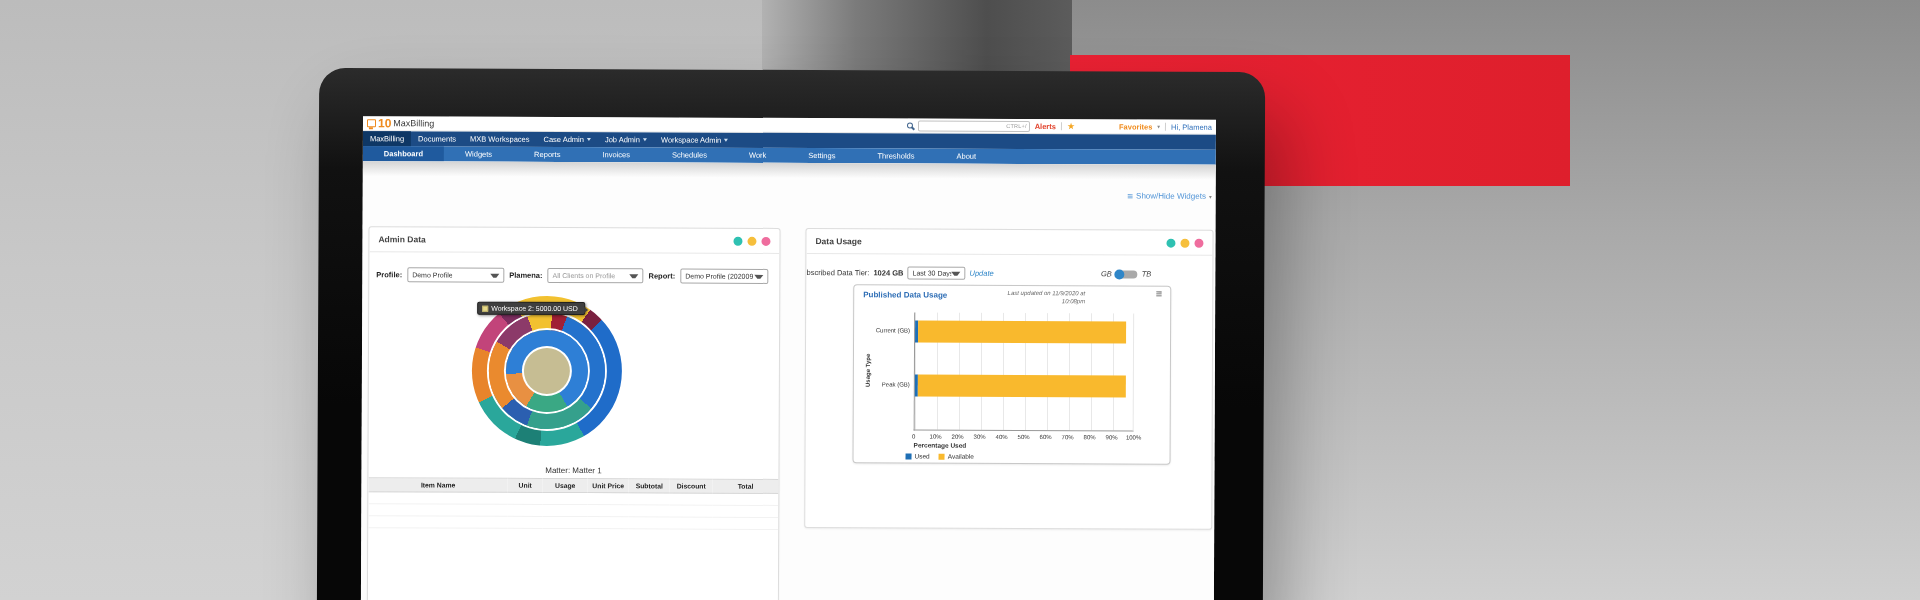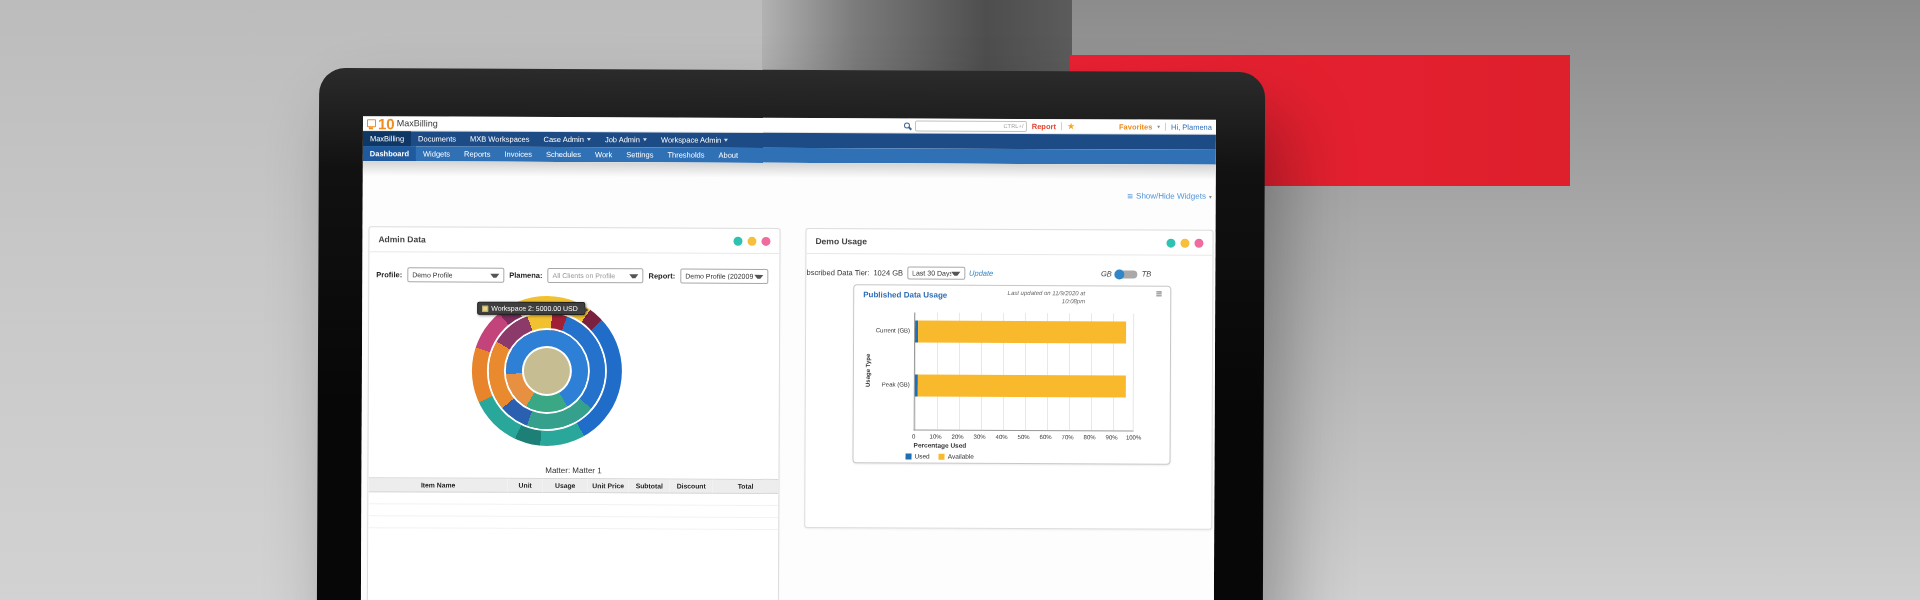--- a/index.html
+++ b/index.html
@@ -23,21 +23,21 @@
              box-shadow:20px 40px 70px rgba(0,0,0,0.30); }
   .screen { position:absolute; left:44px; top:48px; width:853px; height:512px;
             background:#fff; overflow:hidden; box-shadow:inset 0 0 10px rgba(0,0,0,0.22); }
 
   
   .topbar { height:15px; background:#fff; border-bottom:1px solid #e4e4e4;
             display:flex; align-items:center; padding:0 4px; font-size:8px; }
   .logo-icon { width:9px; height:8px; border:1.5px solid #ef8b1f; border-radius:1px;
                position:relative; margin-right:2px; }
   .logo-icon::after { content:""; position:absolute; left:1px; bottom:-3px; width:4px; height:2px; background:#ef8b1f; }
-  .logo-num { color:#ef8b1f; font-weight:bold; font-size:15px; margin-right:2px; }
+  .logo-num { color:#ef8b1f; font-weight:bold; font-size:12px; margin-right:2px; }
   .brand { color:#3a3a3a; font-size:9px; }
   .top-right { margin-left:auto; display:flex; align-items:center; gap:5px; }
   .search-icon { width:6px; height:6px; border:1.2px solid #44678f; border-radius:50%; position:relative; }
   .search-icon::after { content:""; position:absolute; width:1.5px; height:4px; background:#44678f;
                         right:-2px; bottom:-3px; transform:rotate(-45deg); }
   .search-wrap { position:relative; }
   .search-wrap input { width:112px; height:11px; border:1px solid #c2c2c2; border-radius:2px;
                        font-size:6.5px; padding:0 26px 0 3px; outline:none; }
   .search-hint { position:absolute; right:3px; top:2px; font-size:5.5px; color:#9a9a9a; letter-spacing:0.2px; }
   .alerts { color:#e2442e; font-weight:bold; font-size:7.5px; }
@@ -48,21 +48,21 @@
   .greeting { color:#2f6fba; font-weight:normal; font-size:7.5px; white-space:nowrap; }
 
   
   .mainnav { height:15px; background:#1c4b85; display:flex; align-items:stretch; }
   .mainnav .nav-item { display:flex; align-items:center; gap:3px; padding:0 7px;
                        color:#fff; font-size:7.5px; white-space:nowrap; }
   .mainnav .nav-item.active { background:#0e3765; }
   .nav-caret { width:0; height:0; border-left:2.5px solid transparent; border-right:2.5px solid transparent;
                border-top:3px solid #cfe0f2; }
   .subnav { height:15px; background:#3070b5; display:flex; align-items:stretch; }
-  .subnav .nav-item { display:flex; align-items:center; padding:0 7px; color:#fff; font-size:7.5px; white-space:nowrap; }
+  .subnav .nav-item { display:flex; align-items:center; padding:0 21px; color:#fff; font-size:7.5px; white-space:nowrap; }
   .subnav .nav-item.active { background:#1f5a9e; font-weight:bold; }
 
   
   .page { position:relative; height:467px; background:#fdfdfd; }
   .page::before { content:""; position:absolute; left:0; top:0; right:0; height:15px;
                   background:linear-gradient(180deg,#d4d4d4 0%,rgba(255,255,255,0) 100%); pointer-events:none; }
   .widgets-link { position:absolute; top:27px; right:4px; display:flex; align-items:center; gap:3px;
                   color:#4f93d6; font-size:8px; }
   .hamburger { font-size:10px; line-height:8px; }
 
@@ -105,21 +105,21 @@
 
   .matter { position:absolute; top:238px; left:0; width:100%; text-align:center; font-size:8px; color:#333; }
   .rpt-table { position:absolute; top:250px; left:0; width:100%; border-collapse:collapse; font-size:6.8px; }
   .rpt-table th { background:#ededed; border-top:1px solid #d8d8d8; border-bottom:1px solid #d8d8d8;
                   padding:3px 2px; text-align:center; color:#222; font-weight:bold; }
   .rpt-table td { height:12px; border-bottom:1px solid #f2f2f2; }
 
   
   .usage-controls { display:flex; align-items:center; gap:4px; padding:12px 6px 0 3px; font-size:7.5px; color:#333; }
   .tier-label { margin-left:-12px; white-space:nowrap; }
-  .tier-value { font-weight:normal; white-space:nowrap; }
+  .tier-value { font-weight:bold; white-space:nowrap; }
   .sel-range { width:58px; height:13px; }
   .update-link { color:#2f86c8; font-size:7.5px;font-style:italic; }
   .unit-toggle { margin-left:auto; margin-right:55px; display:flex; align-items:flex-end; gap:4px;
                  font-size:7.5px; font-style:italic; color:#444; }
   .toggle-track { width:22px; height:8px; background:#a9a9a9; border-radius:4px; position:relative; }
   .toggle-knob { position:absolute; left:-1px; top:-1px; width:10px; height:10px; border-radius:50%; background:#2f86c8; }
 
   .chart-box { position:absolute; left:47px; top:55px; width:318px; height:179px; background:#fff;
                border:1px solid #c8c8c8; border-radius:4px; box-shadow:0 1px 2px rgba(0,0,0,0.08); }
   .cb-title { position:absolute; left:9px; top:5px; font-size:8px; font-weight:bold; color:#2d6db5; }
@@ -160,21 +160,21 @@
       <div class="topbar">
         <span class="logo-icon"></span>
         <span class="logo-num">10</span>
         <span class="brand">MaxBilling</span>
         <div class="top-right">
           <span class="search-icon"></span>
           <span class="search-wrap">
             <input type="text" style="">
             <span class="search-hint">CTRL+/</span>
           </span>
-          <span class="alerts">Report</span>
+          <span class="alerts">Alerts</span>
           <span class="vsep"></span>
           <span class="star">★</span>
           <span class="favorites">Favorites</span>
           <span class="tiny-caret">▾</span>
           <span class="vsep"></span>
           <span class="greeting">Hi, Plamena</span>
         </div>
       </div>
 
       <div class="mainnav">
@@ -312,21 +312,21 @@
                   <td></td>
                   <td></td>
                   <td></td>
                 </tr>
             </tbody>
           </table>
         </div>
 
         <div class="panel panel-b">
           <div class="panel-header">
-            <span class="panel-title">Demo Usage</span>
+            <span class="panel-title">Data Usage</span>
             <span class="dots">
               <span class="dot dot-1"></span>
               <span class="dot dot-2"></span>
               <span class="dot dot-3"></span>
             </span>
           </div>
 
           <div class="usage-controls">
             <span class="tier-label">Subscribed Data Tier:</span>
             <span class="tier-value">1024 GB</span>

